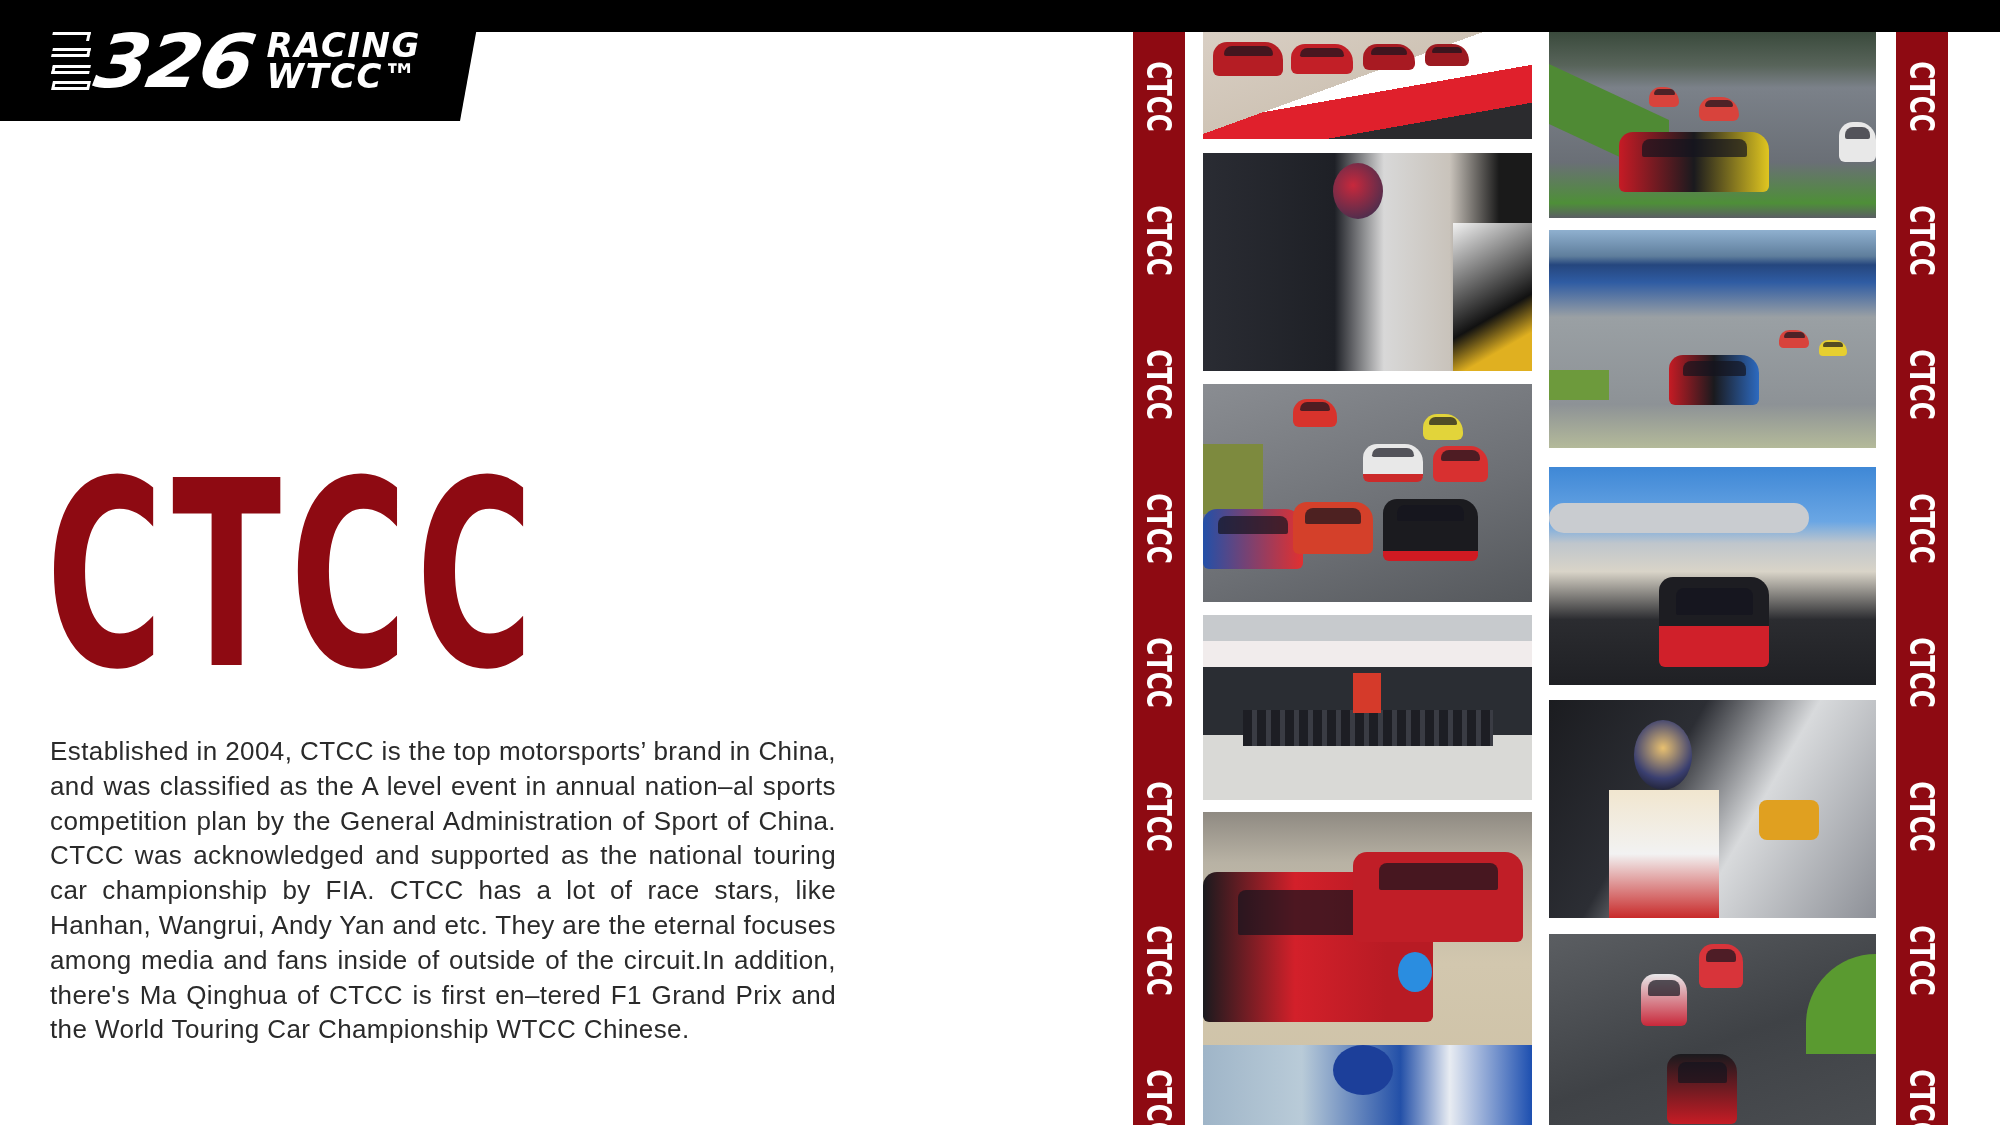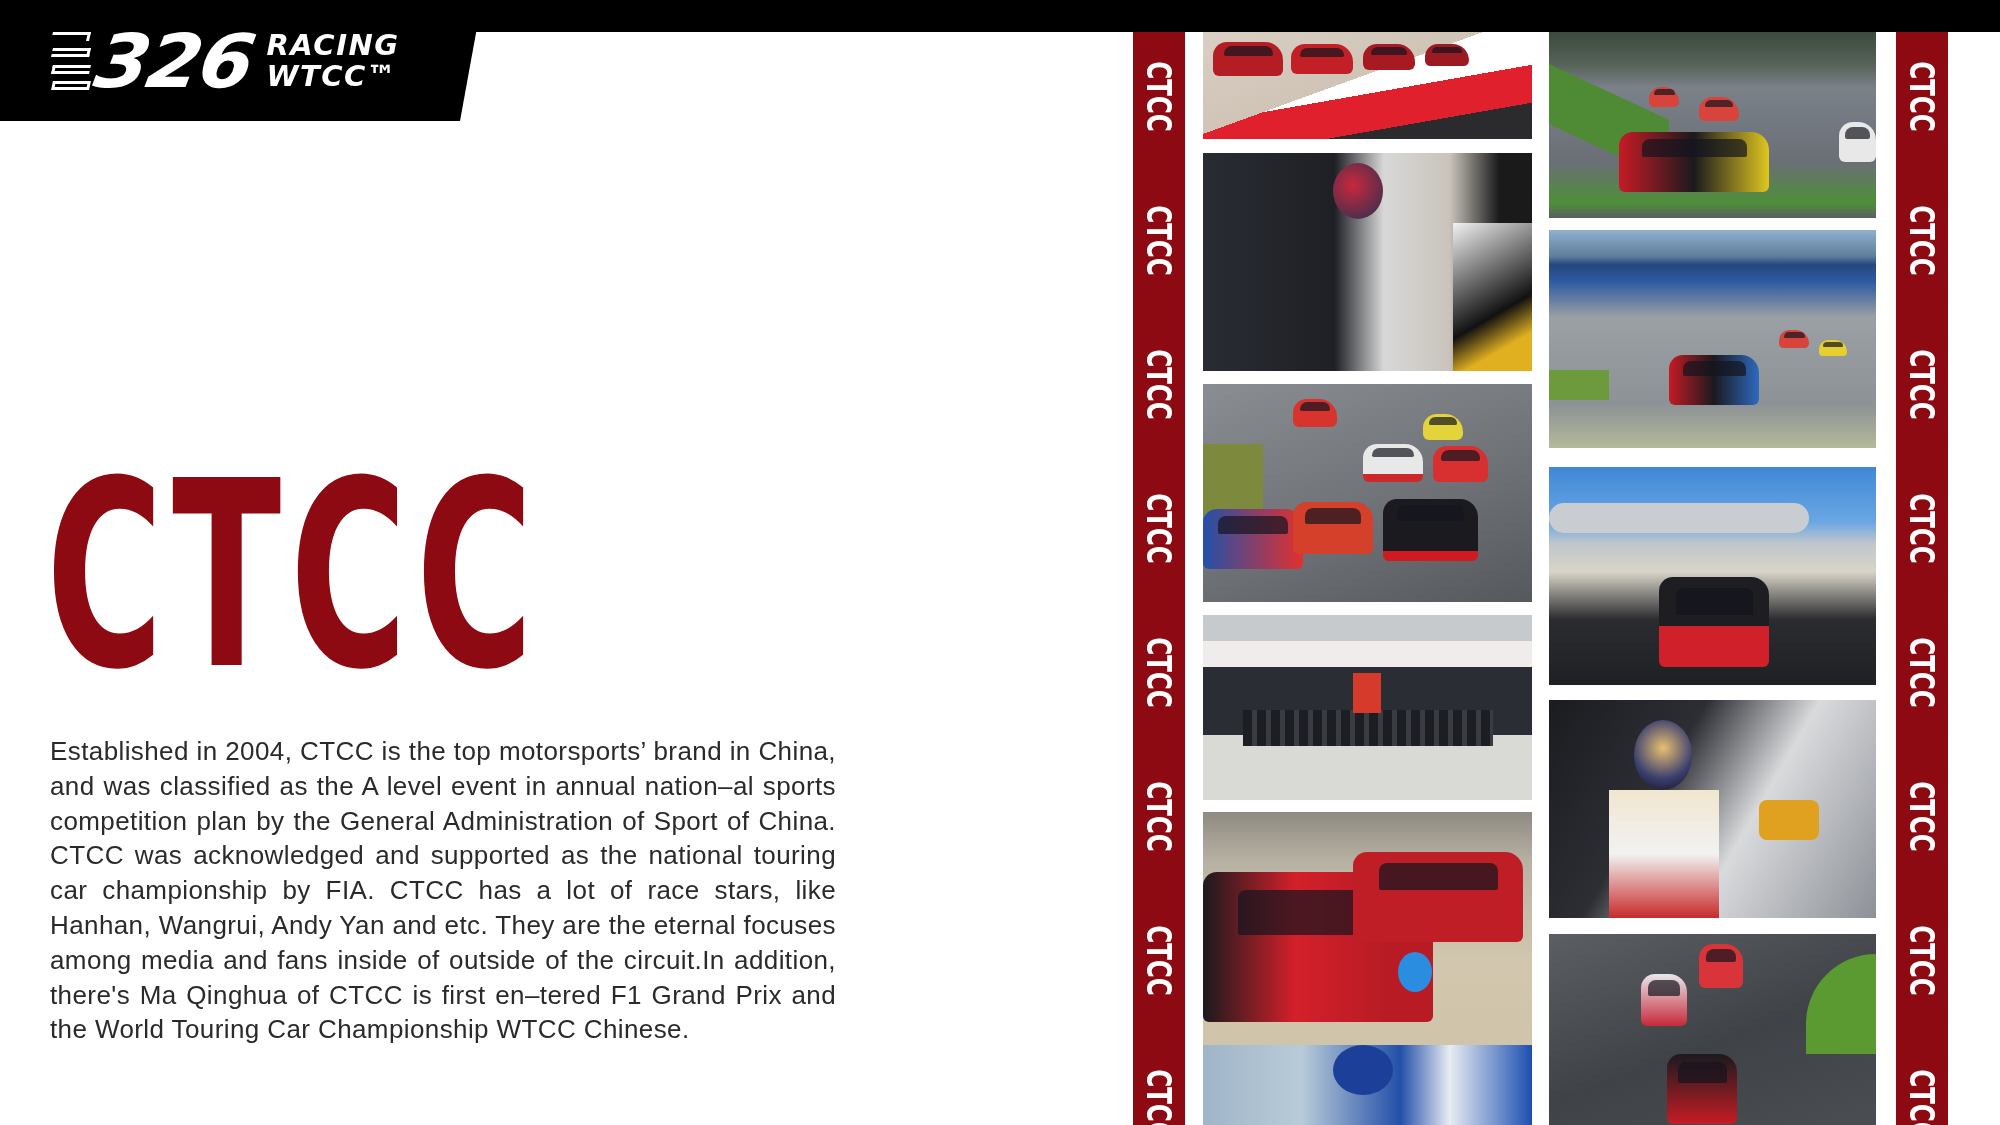--- a/index.html
+++ b/index.html
@@ -17,21 +17,21 @@
   .logo-mark span:nth-child(1) { border-left: none; border-bottom: none; }
   .logo-mark span:nth-child(2) { border-left: none; border-top-width: 3px; }
   .logo-mark span:nth-child(3) { border-right: none; }
   .logo-mark span:nth-child(4) { }
   .logo-num {
     font-family: "DejaVu Sans", sans-serif; font-weight: bold; font-style: italic;
     color: #fff; font-size: 74px; line-height: 62px; letter-spacing: -2px;
     transform: skewX(-10deg) scaleX(1.05); margin-right: 18px;
   }
   .logo-words { display: flex; flex-direction: column; color: #fff; font-weight: bold; font-style: italic;
-    font-family: "DejaVu Sans", sans-serif; font-size: 29px; line-height: 31px; letter-spacing: 1.5px; }
+    font-family: "DejaVu Sans", sans-serif; font-size: 34px; line-height: 31px; letter-spacing: 1.5px; }
 
   .title {
     position: absolute; left: 46px; top: 456px; color: #8e0a12;
     font-family: "DejaVu Sans", sans-serif; font-weight: bold; font-size: 258px; line-height: 240px;
     letter-spacing: 14px; transform: scaleX(0.62); transform-origin: left top;
   }
   .body-text {
     position: absolute; left: 50px; top: 734px; width: 786px; color: #2a2a2a;
     font-family: "Liberation Sans", sans-serif; font-size: 26px; line-height: 34.8px;
     text-align: justify; text-align-last: left; letter-spacing: 0.4px;

